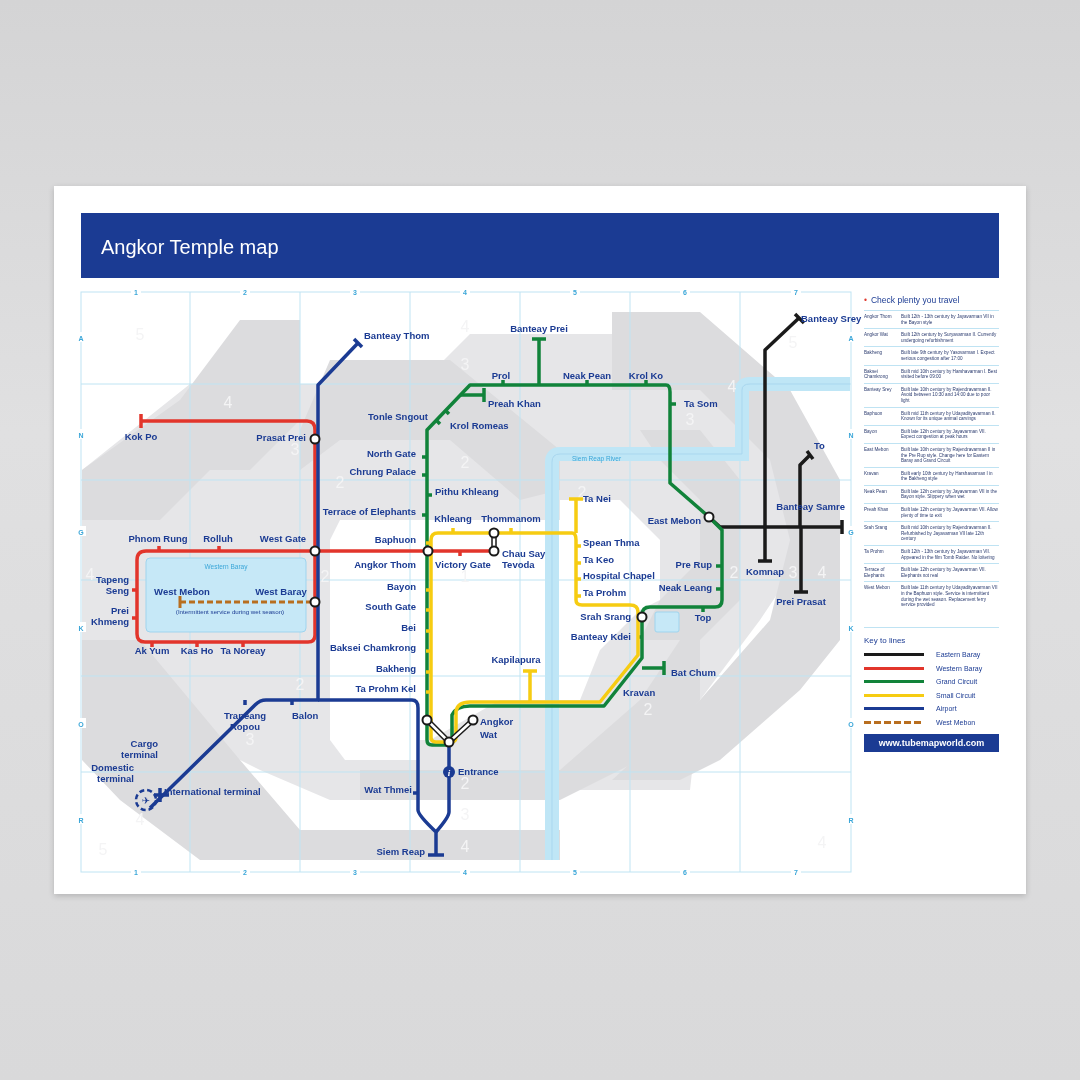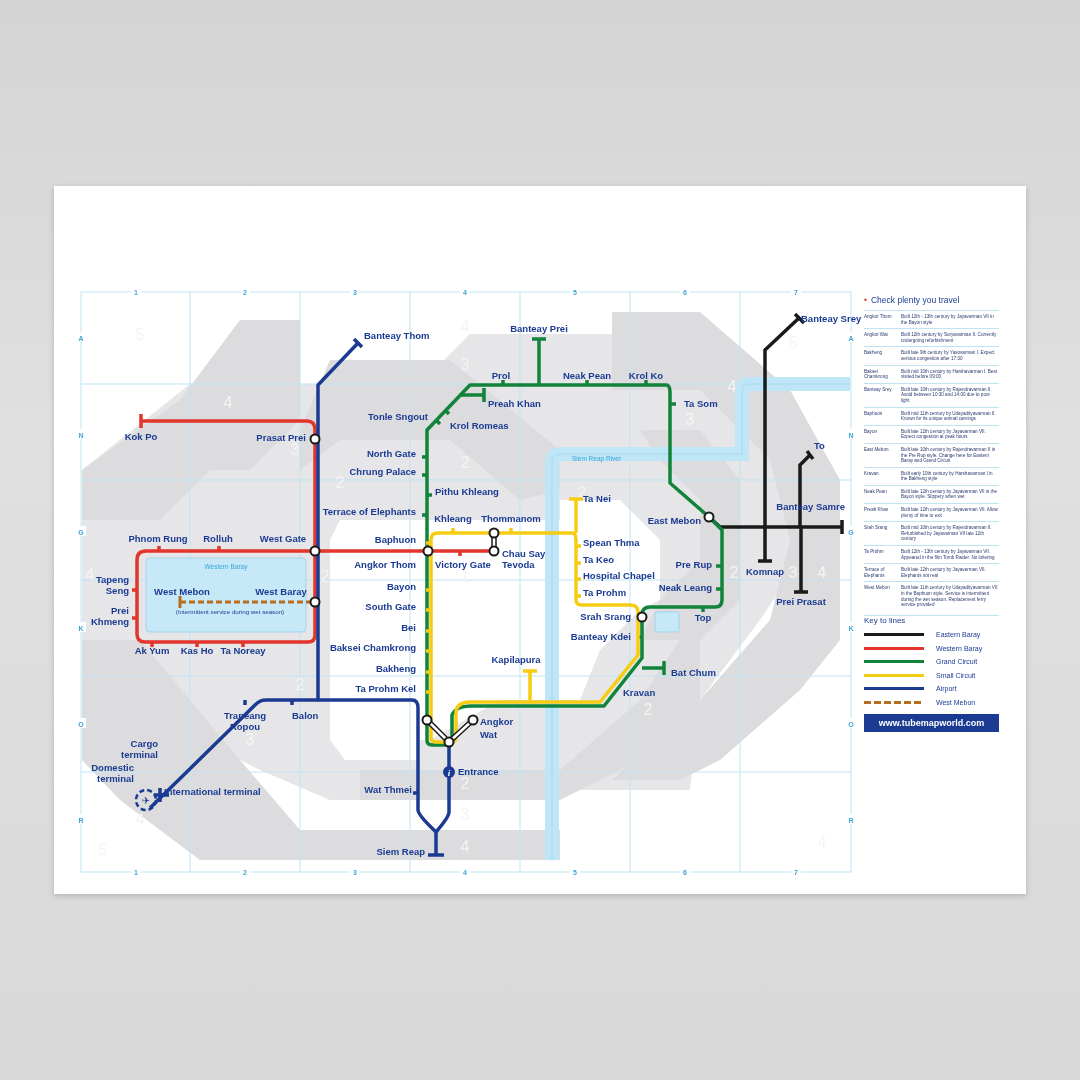--- a/index.html
+++ b/index.html
@@ -9,32 +9,35 @@
   .header{position:absolute;left:27px;top:27px;width:918px;height:65px;background:#1b3b93;}
   .header .title{position:absolute;left:20px;top:23px;color:#fff;font-size:20px;}
   svg{position:absolute;left:0;top:0;}
   .lbl{font-family:"Liberation Sans",sans-serif;font-weight:bold;fill:#1b3b93;font-size:9.5px;}
   .side{position:absolute;left:810px;top:107px;width:135px;}
   .side .hd{font-size:8.5px;color:#1b3b93;margin:2px 0 5px 0;}
   .side .hd .dot{color:#e03a2f;margin-right:4px;}
   .row{display:flex;border-top:1px solid #bfe3f3;padding:3px 0 3px 0;font-size:4.6px;color:#2a3a6e;line-height:5.6px;}
   .row .n{width:37px;flex:none;}
   .row .d{flex:1;}
-  .key{margin-top:4px;border-top:1px solid #bfe3f3;padding-top:0;}
+  .key{margin-top:16px;border-top:1px solid #bfe3f3;padding-top:8px;}
   .key .kt{font-size:8px;color:#1b3b93;margin-bottom:3px;}
   .key .ki{display:flex;align-items:center;font-size:7px;color:#1b3b93;height:13.5px;}
   .key .sw{width:60px;height:3px;margin-right:12px;}
   .url{margin-top:5px;background:#1b3b93;color:#fff;font-weight:bold;font-size:9px;text-align:center;padding:4px 0;}
 </style>
 </head>
 <body>
 
 <div class="bg-top"></div>
 
 <div class="poster">
+  <div class="header">
+    <div class="title">Angkor Temple map</div>
+  </div>
 
   <div class="side">
     <div class="hd"><span class="dot">•</span><span>Check plenty you travel</span></div>
     <div id="entries">
         <div class="row">
           <div class="n">Angkor Thom</div>
           <div class="d">Built 12th - 13th century by Jayavarman VII in the Bayon style</div>
         </div>
         <div class="row">
           <div class="n">Angkor Wat</div>

